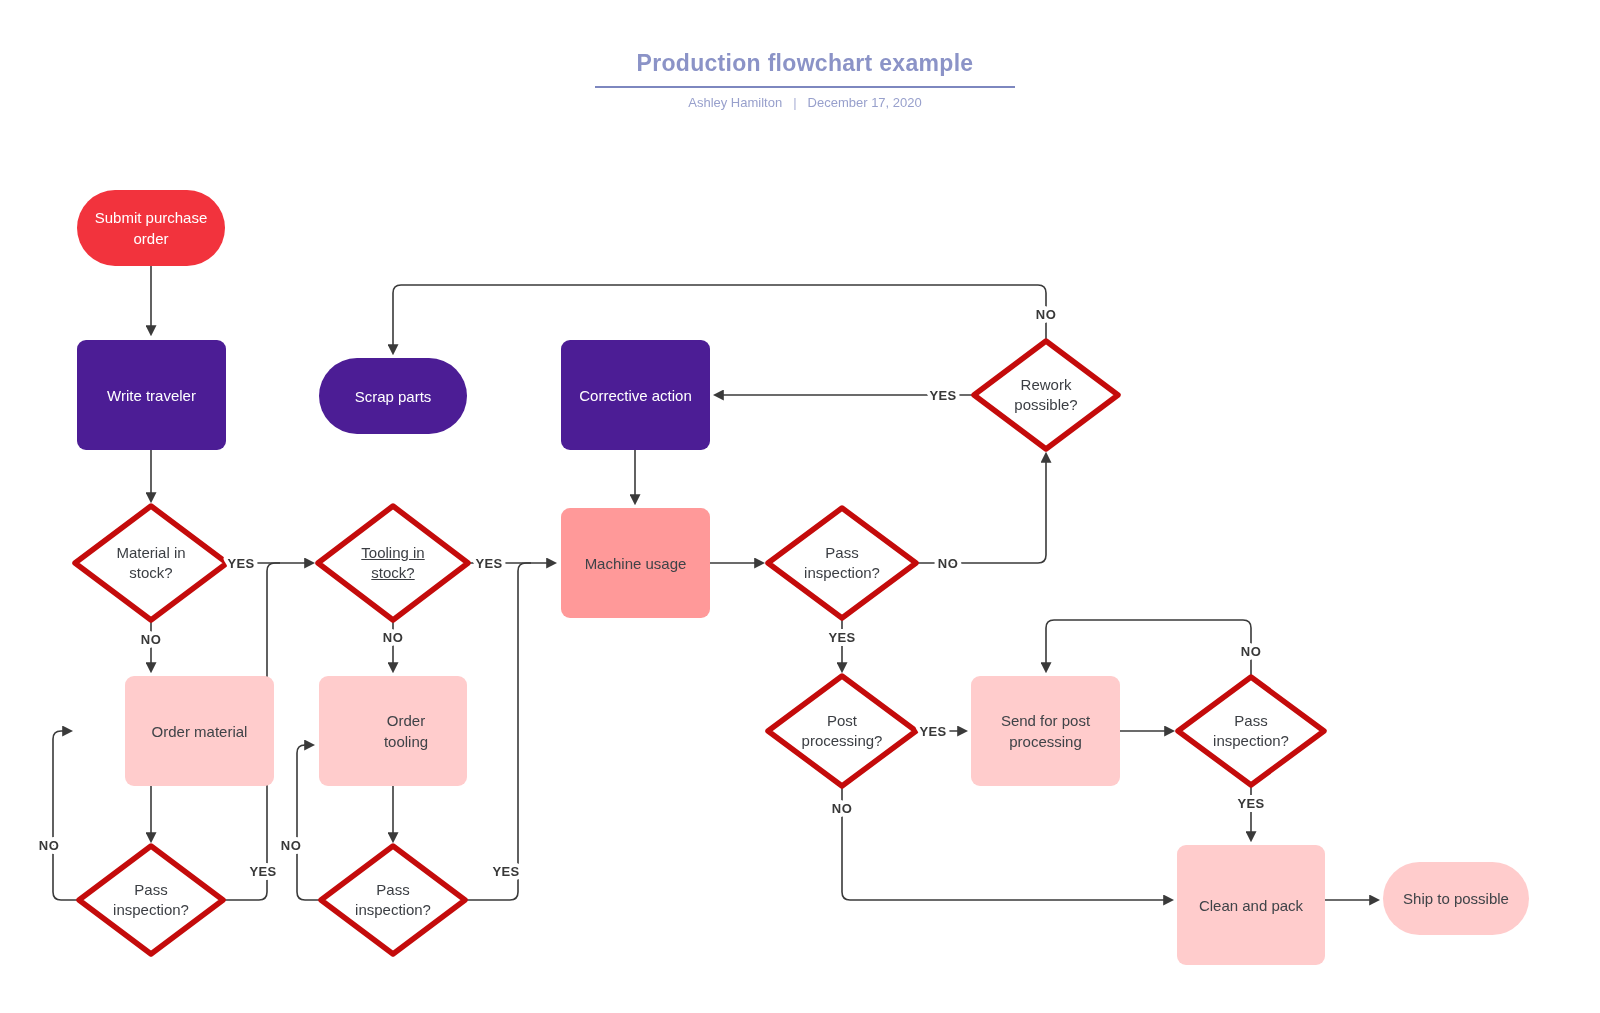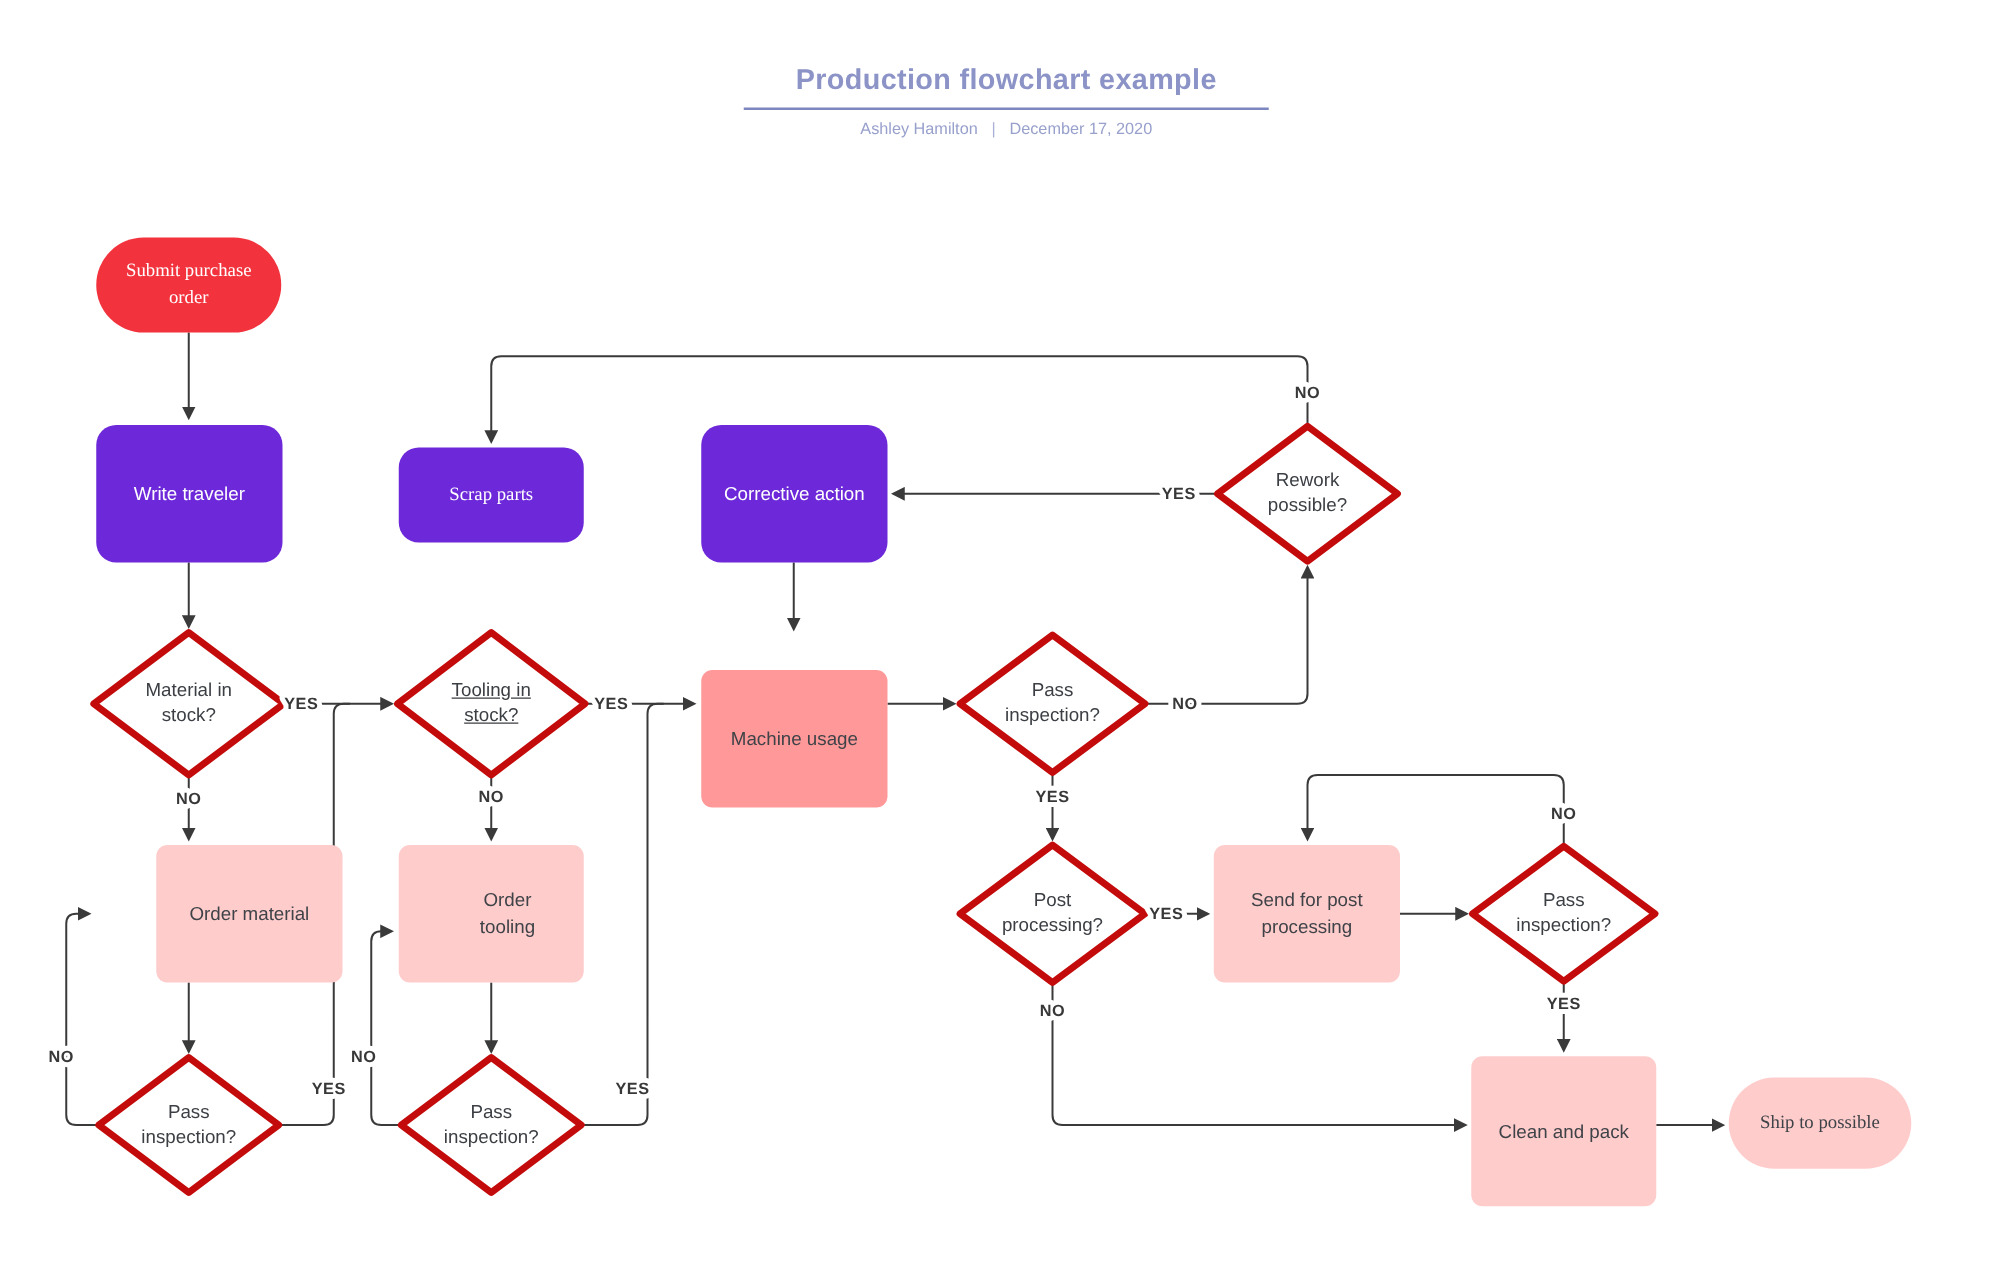--- a/index.html
+++ b/index.html
@@ -10,23 +10,23 @@
   .header{position:absolute;left:5px;top:50px;width:1600px;text-align:center;}
   .title{font-size:23px;font-weight:bold;color:#8b93c7;letter-spacing:.3px;}
   .title-underline{width:420px;height:2px;background:#7d87bf;margin:9px auto 0;}
   .byline{margin-top:7px;font-size:13px;color:#98a0cc;}
   .byline .sep{margin:0 11px;color:#aab0d5;}
 
   
   .node{position:absolute;display:flex;align-items:center;justify-content:center;
         text-align:center;font-size:15px;line-height:1.4;box-sizing:border-box;z-index:3;}
   .rect{border-radius:9px;padding:0 18px;}
-  .stadium{border-radius:40px;padding:0 14px;font-family:Liberation Serif, serif;}
+  .stadium{border-radius:40px;padding:0 14px;}
   .fill-bright{background:#f2333d;color:#ffffff;}
-  .fill-salmon{background:#6d28d9;color:#ffffff;border-radius:16px;}
+  .fill-salmon{background:#4c1d95;color:#ffffff;}
   .fill-medium{background:#ff9999;color:#3f4348;}
   .fill-light{background:#ffcccc;color:#3f4348;}
   .diamond-label{position:absolute;display:flex;align-items:center;justify-content:center;
         text-align:center;color:#3b3e43;font-size:15px;line-height:1.35;
         box-sizing:border-box;padding:0 25px;z-index:3;}
 
   
   svg.layer{position:absolute;left:0;top:0;z-index:2;}
   .edge{fill:none;stroke:#3a3a3a;stroke-width:1.6;}
   .diamond{fill:#ffffff;stroke:#c40b0b;stroke-width:5.5;stroke-linejoin:round;}
@@ -103,21 +103,21 @@
     <text class="edge-label" x="842" y="808">NO</text>
     <text class="edge-label" x="933" y="731">YES</text>
     <text class="edge-label" x="1251" y="651">NO</text>
     <text class="edge-label" x="1251" y="803">YES</text>
   </svg>
 
   <div class="node stadium fill-bright" style="left:77px;top:190px;width:148px;height:76px;">Submit purchase order</div>
   <div class="node rect fill-salmon" style="left:77px;top:340px;width:149px;height:110px;">Write traveler</div>
   <div class="node stadium fill-salmon" style="left:319px;top:358px;width:148px;height:76px;">Scrap parts</div>
   <div class="node rect fill-salmon" style="left:561px;top:340px;width:149px;height:110px;">Corrective action</div>
-  <div class="node rect fill-medium" style="left:561px;top:508px;width:149px;height:110px;margin-top:28px;">Machine usage</div>
+  <div class="node rect fill-medium" style="left:561px;top:508px;width:149px;height:110px;">Machine usage</div>
   <div class="node rect fill-light" style="left:77px;top:676px;width:149px;height:110px;margin-left:48px;">Order material</div>
   <div class="node rect fill-light" style="left:319px;top:676px;width:148px;height:110px;padding-left:44px;">Order tooling</div>
   <div class="node rect fill-light" style="left:971px;top:676px;width:149px;height:110px;">Send for post processing</div>
   <div class="node rect fill-light" style="left:1177px;top:845px;width:148px;height:120px;">Clean and pack</div>
   <div class="node stadium fill-light" style="left:1383px;top:862px;width:146px;height:73px;">Ship to possible</div>
 
   <div class="diamond-label" style="left:76px;top:506px;width:150px;height:114px;">Material in stock?</div>
   <div class="diamond-label" style="left:318px;top:506px;width:150px;height:114px;text-decoration:underline;">Tooling in stock?</div>
   <div class="diamond-label" style="left:79px;top:846px;width:144px;height:108px;">Pass inspection?</div>
   <div class="diamond-label" style="left:321px;top:846px;width:144px;height:108px;">Pass inspection?</div>

